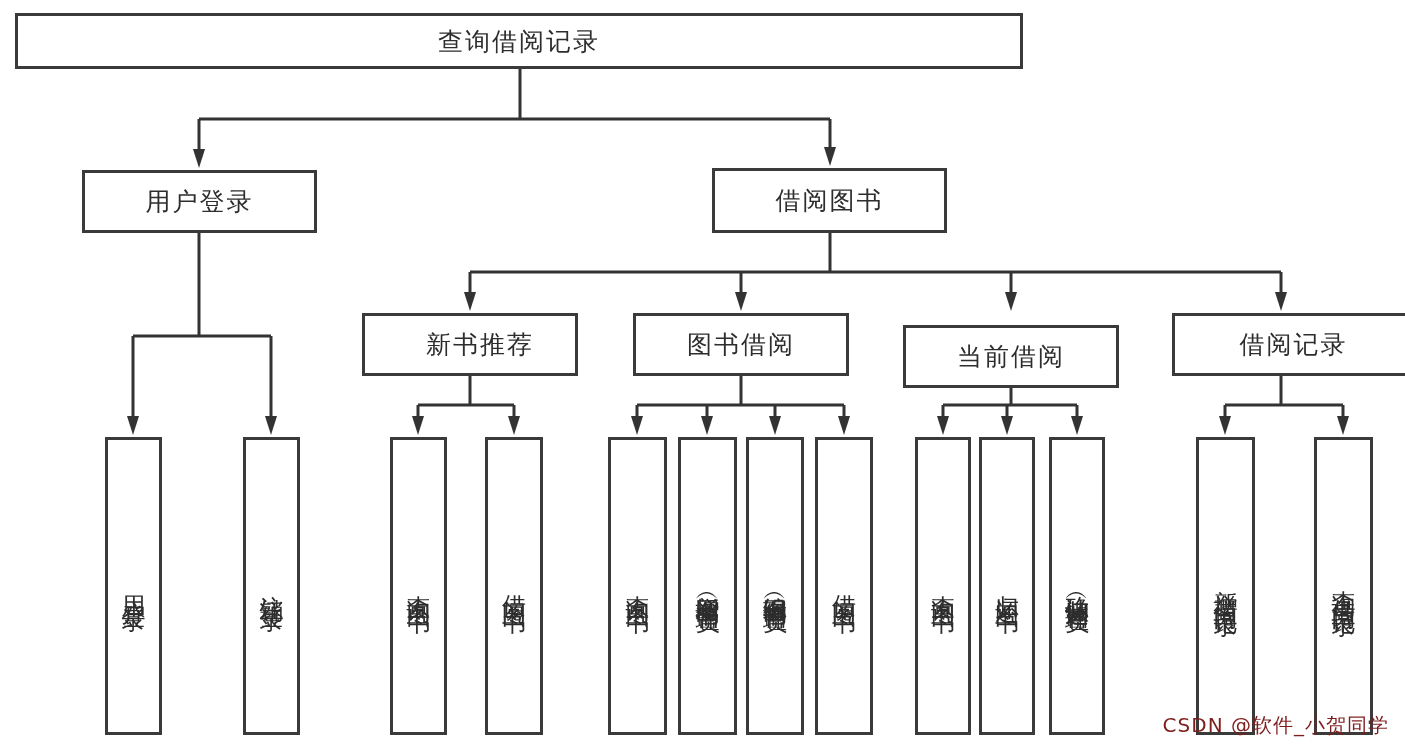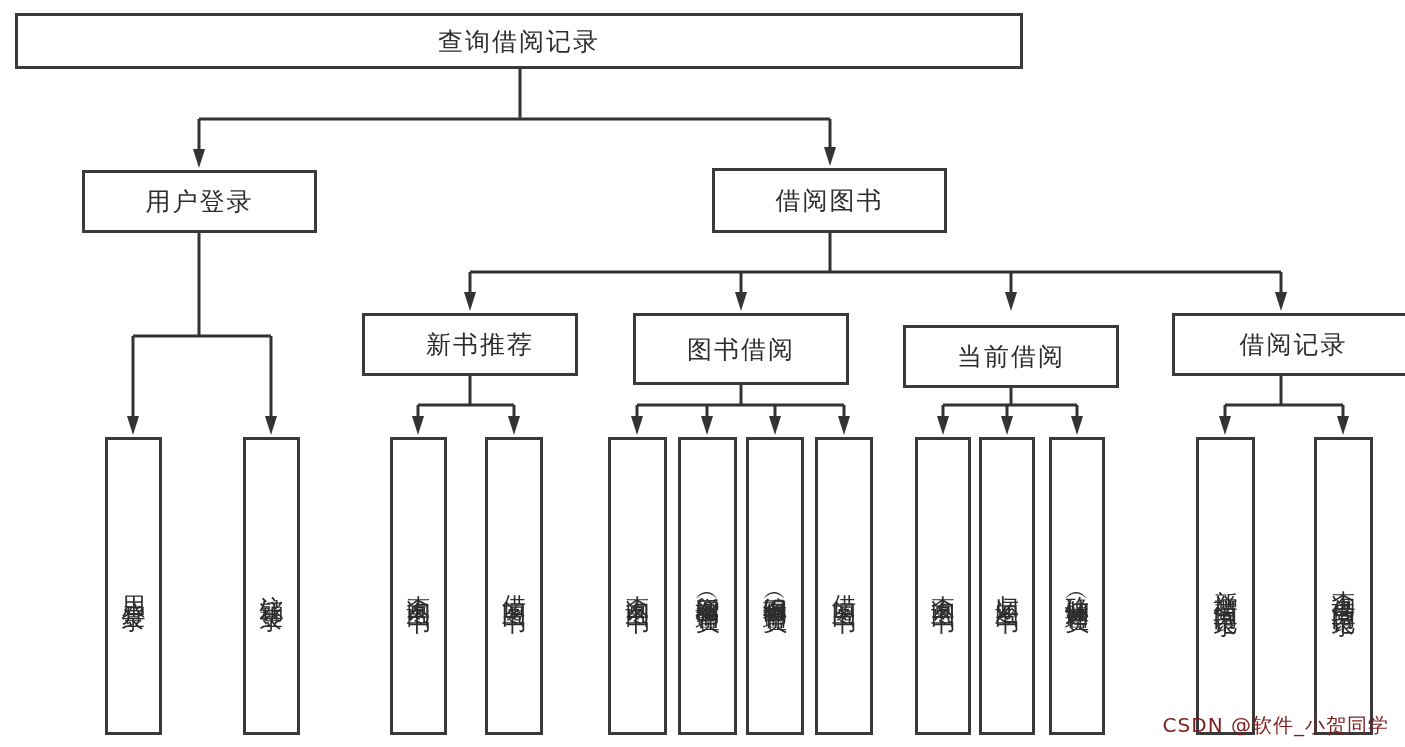--- a/index.html
+++ b/index.html
@@ -121,21 +121,21 @@
   <div class="box" style="left:82px;top:170px;width:235px;height:63px;">
     <span class="h-label">用户登录</span>
   </div>
   <div class="box" style="left:712px;top:168px;width:235px;height:65px;">
     <span class="h-label">借阅图书</span>
   </div>
 
   <div class="box" style="left:362px;top:313px;width:216px;height:63px;padding-left:20px;">
     <span class="h-label">新书推荐</span>
   </div>
-  <div class="box" style="left:633px;top:313px;width:216px;height:72px;">
+  <div class="box" style="left:633px;top:313px;width:216px;height:63px;">
     <span class="h-label">图书借阅</span>
   </div>
   <div class="box" style="left:903px;top:313px;width:216px;height:63px;margin-top:12px;">
     <span class="h-label">当前借阅</span>
   </div>
   <div class="box" style="left:1172px;top:313px;width:243px;height:63px;">
     <span class="h-label">借阅记录</span>
   </div>
 
   <div class="box" style="left:105px;top:437px;width:57px;height:298px;">

